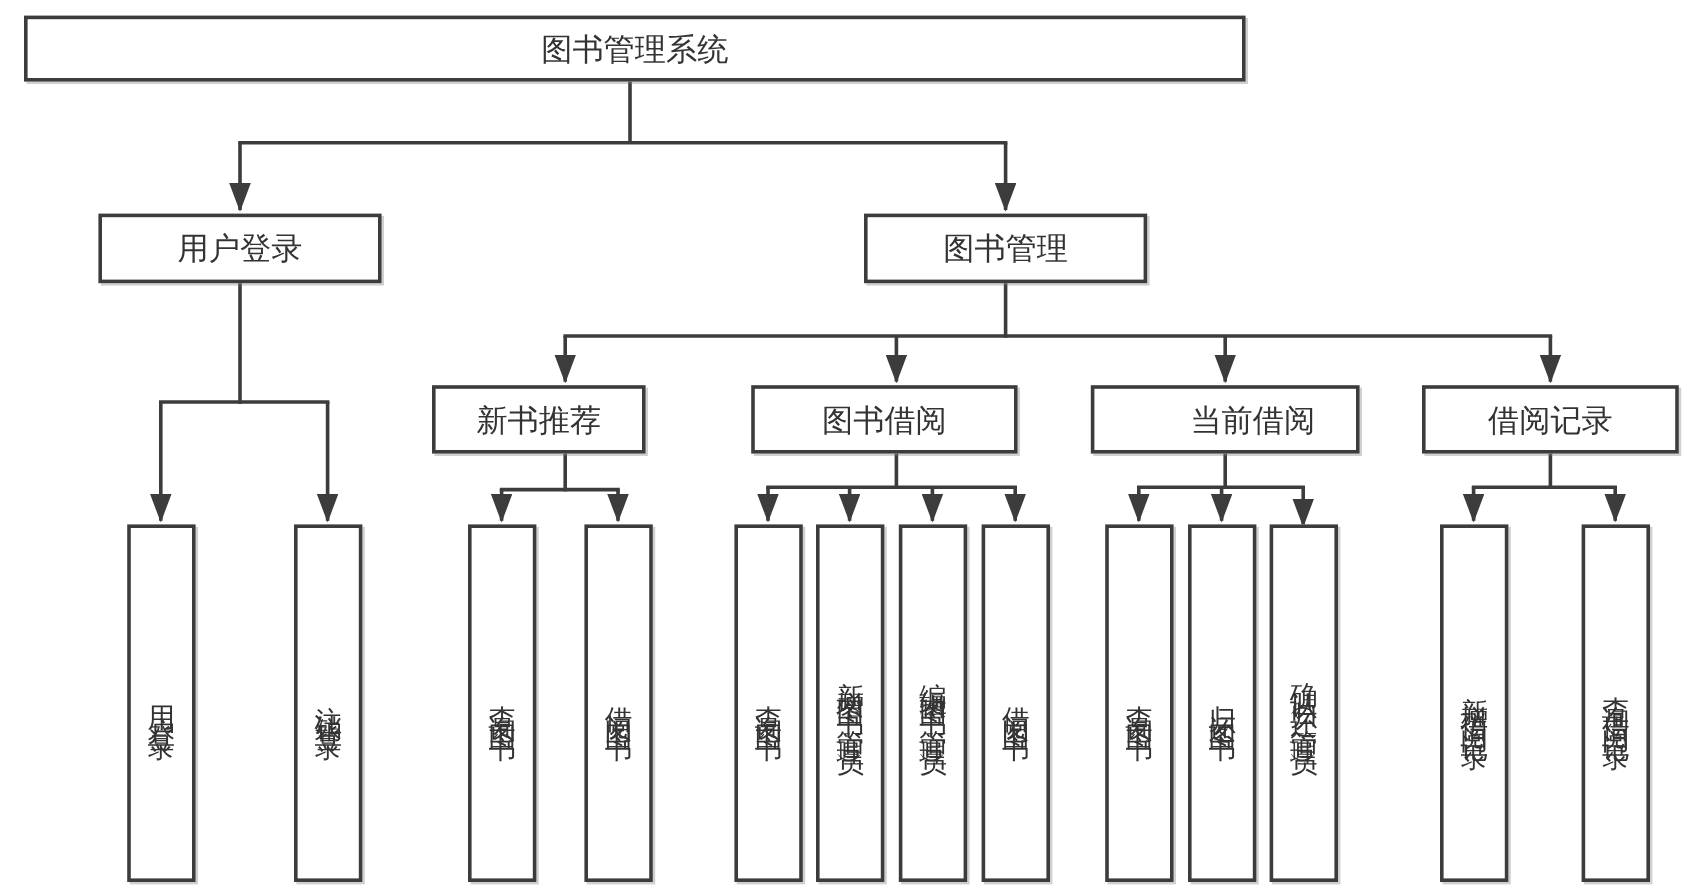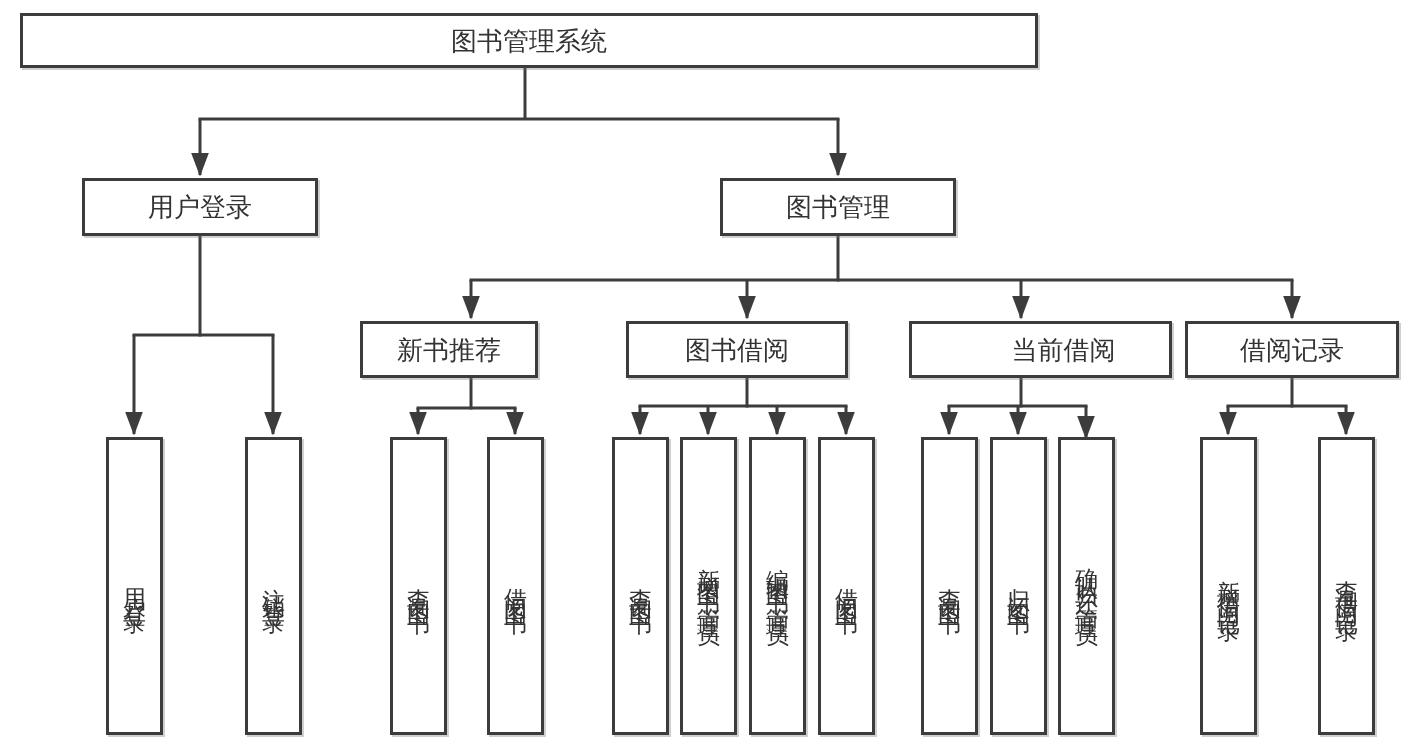--- a/index.html
+++ b/index.html
@@ -116,21 +116,21 @@
     </g>
   </svg>
 
   <div class="box" style="left:20px;top:13px;width:1018px;height:55px;">图书管理系统</div>
 
   <div class="box hrow2" style="left:82px;width:236px;">用户登录</div>
   <div class="box hrow2" style="left:720px;width:236px;">图书管理</div>
 
   <div class="box hrow3" style="left:360px;width:178px;">新书推荐</div>
   <div class="box hrow3" style="left:606px;width:222px;margin-left:20px;">图书借阅</div>
-  <div class="box hrow3" style="left:909px;width:263px;padding-left:46px;">当前借阅</div>
+  <div class="box hrow3" style="left:909px;width:224px;padding-left:46px;">当前借阅</div>
   <div class="box hrow3" style="left:1185px;width:214px;">借阅记录</div>
 
   <div class="box leaf" style="left:106px;">用户登录</div>
   <div class="box leaf" style="left:245px;">注销登录</div>
 
   <div class="box leaf" style="left:390px;">查询图书</div>
   <div class="box leaf" style="left:487px;">借阅图书</div>
 
   <div class="box leaf" style="left:612px;">查询图书</div>
   <div class="box leaf" style="left:680px;">新增图书（管理员）</div>

